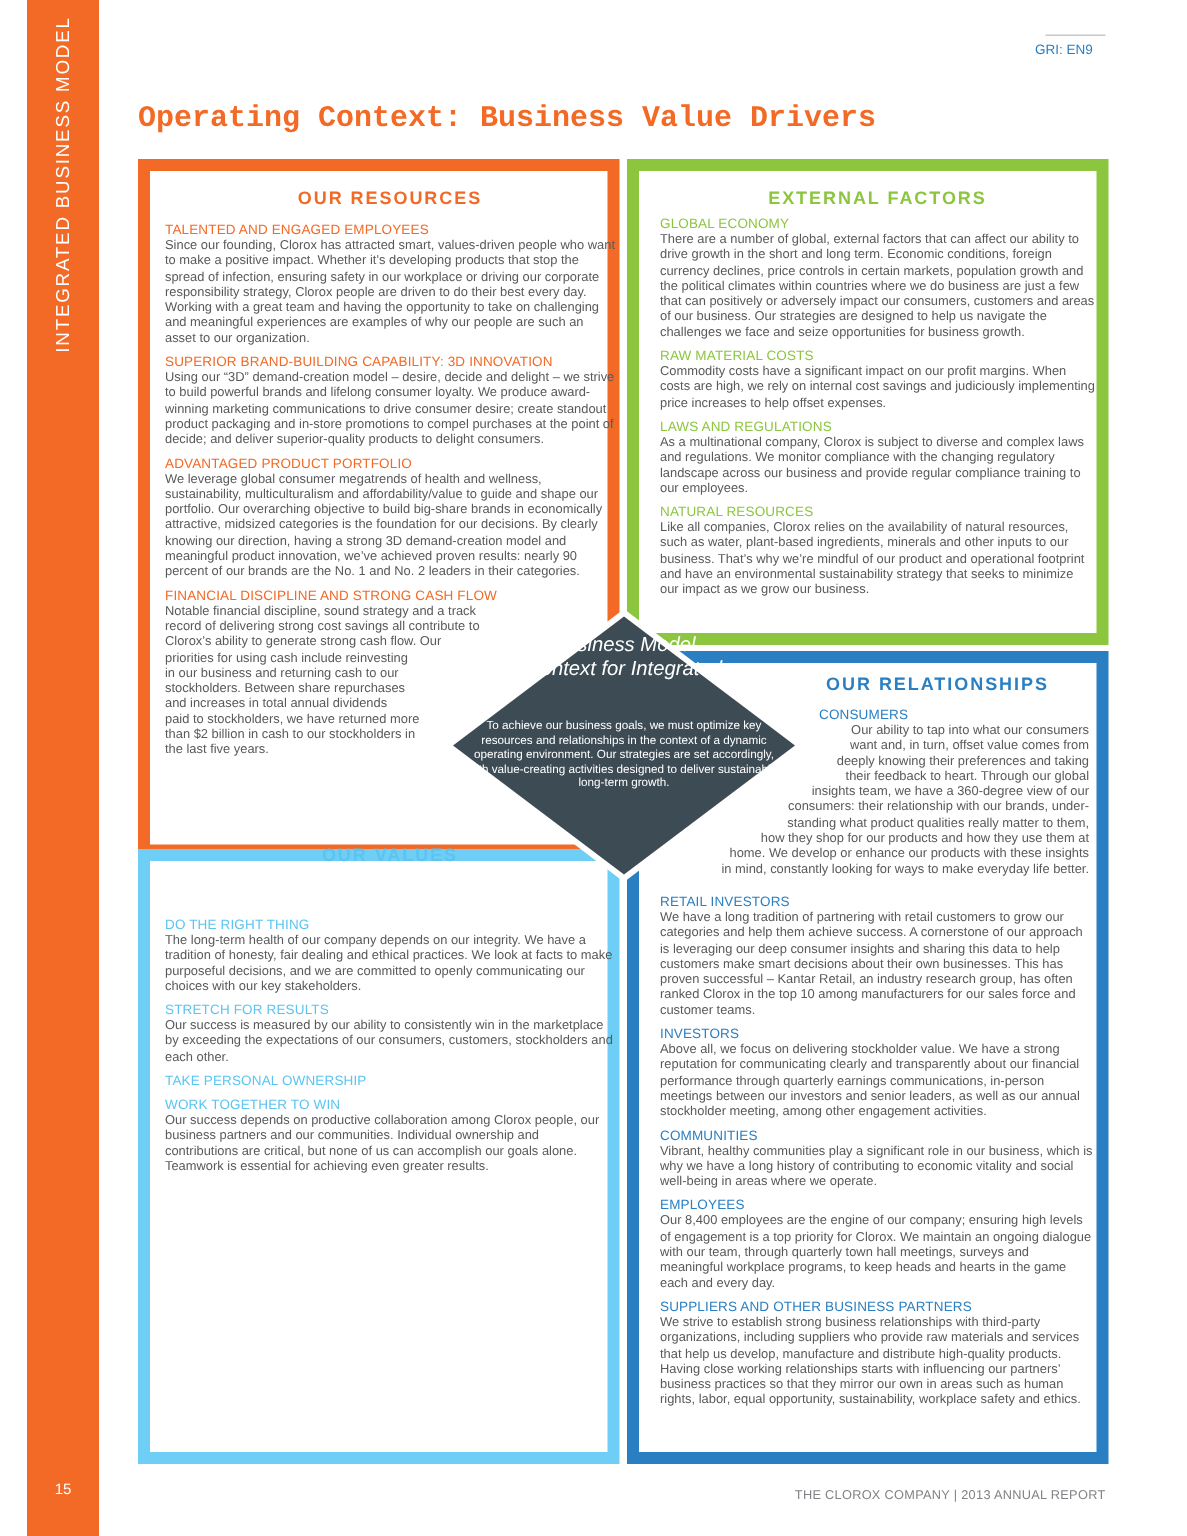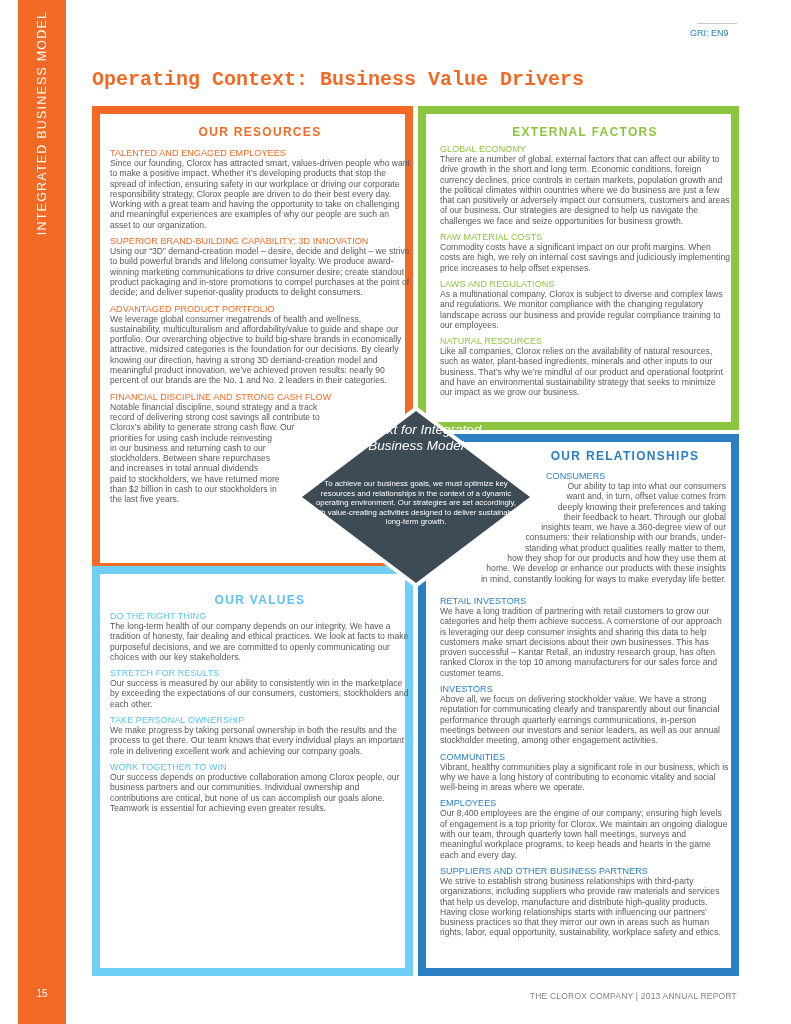--- a/index.html
+++ b/index.html
@@ -34,21 +34,21 @@
   .res-content { position: absolute; left: 110px; top: 125px; width: 300px; }
   .res-content .sec-title { color: #f26a25; }
   .ext-content { position: absolute; left: 440px; top: 125px; width: 290px; }
   .ext-content .sec-title { color: #8cc63f; }
   .rel-head { position: absolute; left: 545px; top: 449px; width: 160px; }
   .rel-consumers { position: absolute; left: 436px; top: 471px; width: 290px; }
   .rel-consumers .sec-title { color: #2a7fc2; padding-left: 110px; margin-top: 0; }
   .rel-consumers .cons-line { font-size: 8.6px; line-height: 10.3px; text-align: right; white-space: nowrap; color: #58595b; }
   .rel-content { position: absolute; left: 440px; top: 590px; width: 290px; }
   .rel-content .sec-title { color: #2a7fc2; }
-  .val-head { position: absolute; left: 110px; top: 593px; width: 300px; }
+  .val-head { position: absolute; left: 110px; top: 563px; width: 300px; }
   .val-content { position: absolute; left: 110px; top: 605px; width: 300px; }
   .val-content .sec-title { color: #5bc4f1; }
   .val-intro { margin-top: 4px; }
 
   .fin-lines { font-size: 8.6px; line-height: 10.3px; color: #58595b; white-space: nowrap; }
 
   .diamond-wrap { position: absolute; left: 294px; top: 404px; width: 244px; height: 186px; }
   .diamond { position: absolute; left: 0; top: 0; width: 244px; height: 186px; }
   .diamond-title { position: absolute; left: 0; top: 18px; width: 244px; text-align: center; color: #ffffff; font-style: italic; font-size: 13.5px; line-height: 16px; }
   .diamond-body { position: absolute; left: 14px; top: 75px; width: 216px; text-align: center; color: #ffffff; font-size: 7.8px; line-height: 9.6px; }
@@ -108,21 +108,20 @@
   <div class="sec-body">Like all companies, Clorox relies on the availability of natural resources, such as water, plant-based ingredients, minerals and other inputs to our business. That’s why we’re mindful of our product and operational footprint and have an environmental sustainability strategy that seeks to minimize our impact as we grow our business.</div>
 </div>
 
 <div class="val-head box-heading h-light">OUR VALUES</div>
 <div class="val-content">
   <div class="sec-title">DO THE RIGHT THING</div>
   <div class="sec-body">The long-term health of our company depends on our integrity. We have a tradition of honesty, fair dealing and ethical practices. We look at facts to make purposeful decisions, and we are committed to openly communicating our choices with our key stakeholders.</div>
   <div class="sec-title">STRETCH FOR RESULTS</div>
   <div class="sec-body">Our success is measured by our ability to consistently win in the marketplace by exceeding the expectations of our consumers, customers, stockholders and each other.</div>
   <div class="sec-title">TAKE PERSONAL OWNERSHIP</div>
-  <div class="sec-body">We make progress by taking personal ownership in both the results and the process to get there. Our team knows that every individual plays an important role in delivering excellent work and achieving our company goals.</div>
   <div class="sec-title">WORK TOGETHER TO WIN</div>
   <div class="sec-body">Our success depends on productive collaboration among Clorox people, our business partners and our communities. Individual ownership and contributions are critical, but none of us can accomplish our goals alone. Teamwork is essential for achieving even greater results.</div>
 </div>
 
 <div class="rel-head box-heading h-blue">OUR RELATIONSHIPS</div>
 <div class="rel-consumers">
   <div class="sec-title">CONSUMERS</div>
   <div class="cons-line">Our ability to tap into what our consumers</div>
   <div class="cons-line">want and, in turn, offset value comes from</div>
   <div class="cons-line">deeply knowing their preferences and taking</div>
@@ -146,19 +145,19 @@
   <div class="sec-title">SUPPLIERS AND OTHER BUSINESS PARTNERS</div>
   <div class="sec-body">We strive to establish strong business relationships with third-party organizations, including suppliers who provide raw materials and services that help us develop, manufacture and distribute high-quality products. Having close working relationships starts with influencing our partners’ business practices so that they mirror our own in areas such as human rights, labor, equal opportunity, sustainability, workplace safety and ethics.</div>
 </div>
 
 <div class="diamond-wrap">
   <svg class="diamond" viewBox="0 0 244 186">
     <polygon points="122,2 242,93 122,184 2,93" fill="#ffffff"></polygon>
     <polygon points="122,7 236,93 122,179 8,93" fill="#3d4b55"></polygon>
   </svg>
   <div class="diamond-title">
+    <div>Business Model</div>
     <div>Context for Integrated</div>
-    <div>Business Model</div>
   </div>
   <div class="diamond-body">To achieve our business goals, we must optimize key resources and relationships in the context of a dynamic operating environment. Our strategies are set accordingly, with value-creating activities designed to deliver sustainable, long-term growth.</div>
 </div>
 
 <div class="footer">THE CLOROX COMPANY  |  2013 ANNUAL REPORT</div>
 
 </body></html>

